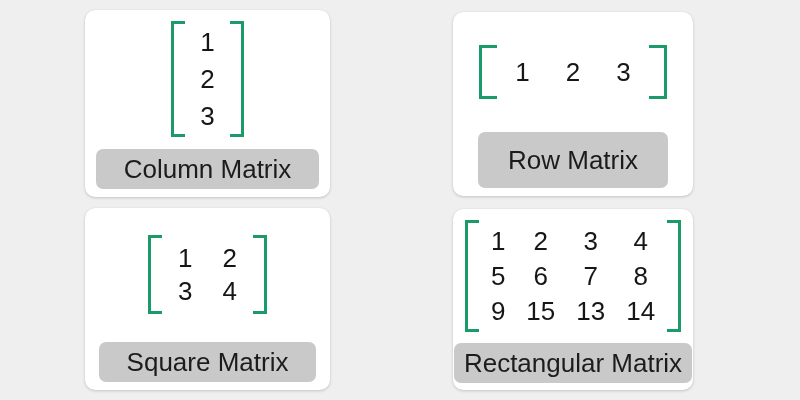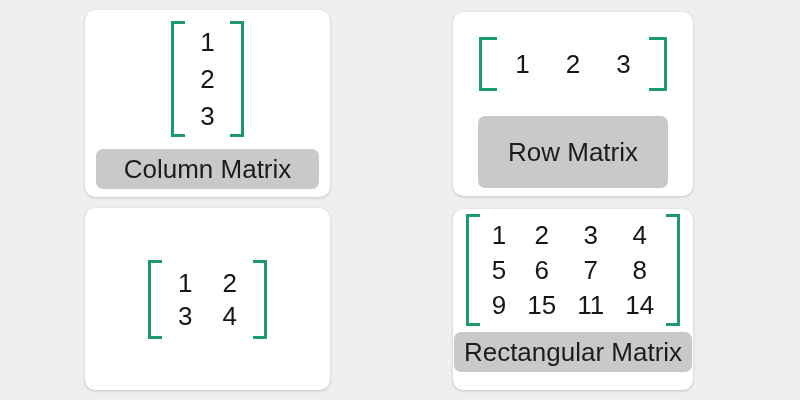--- a/index.html
+++ b/index.html
@@ -62,22 +62,22 @@
   .label {
     background: var(--label-bg);
     color: var(--label-text);
     font-size: 26px;
     line-height: 1.25;
     border-radius: 7px;
     padding: 4px 28px;
     margin-bottom: 8px;
     white-space: nowrap;
   }
-  .card-row .label { padding: 20px 30px; }
-  .card-rectangular .label { padding: 4px 10px; margin-bottom: 18px; }
+  .card-row .label { padding: 12px 30px; }
+  .card-rectangular .label { padding: 4px 10px; margin-bottom: 7px; }
 </style>
 </head>
 <body>
 
 <div class="stage">
 
   <div class="card card-column">
     <div class="matrix-wrap">
       <div class="matrix">
         <div class="bracket left"></div>
@@ -113,38 +113,39 @@
         <div class="bracket left"></div>
         <div class="cells">
           <span>1</span>
           <span>2</span>
           <span>3</span>
           <span>4</span>
         </div>
         <div class="bracket right"></div>
       </div>
     </div>
+    <div class="label">Square Matrix</div>
   </div>
 
   <div class="card card-rectangular">
     <div class="matrix-wrap">
       <div class="matrix">
         <div class="bracket left"></div>
         <div class="cells">
           <span>1</span>
           <span>2</span>
           <span>3</span>
           <span>4</span>
           <span>5</span>
           <span>6</span>
           <span>7</span>
           <span>8</span>
           <span>9</span>
           <span>15</span>
-          <span>11</span>
+          <span>13</span>
           <span>14</span>
         </div>
         <div class="bracket right"></div>
       </div>
     </div>
     <div class="label">Rectangular Matrix</div>
   </div>
 
 </div>
 

